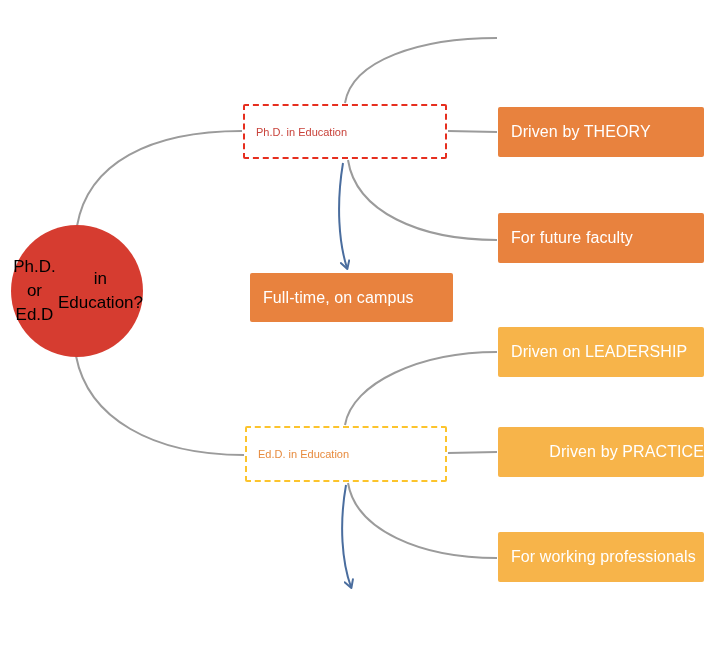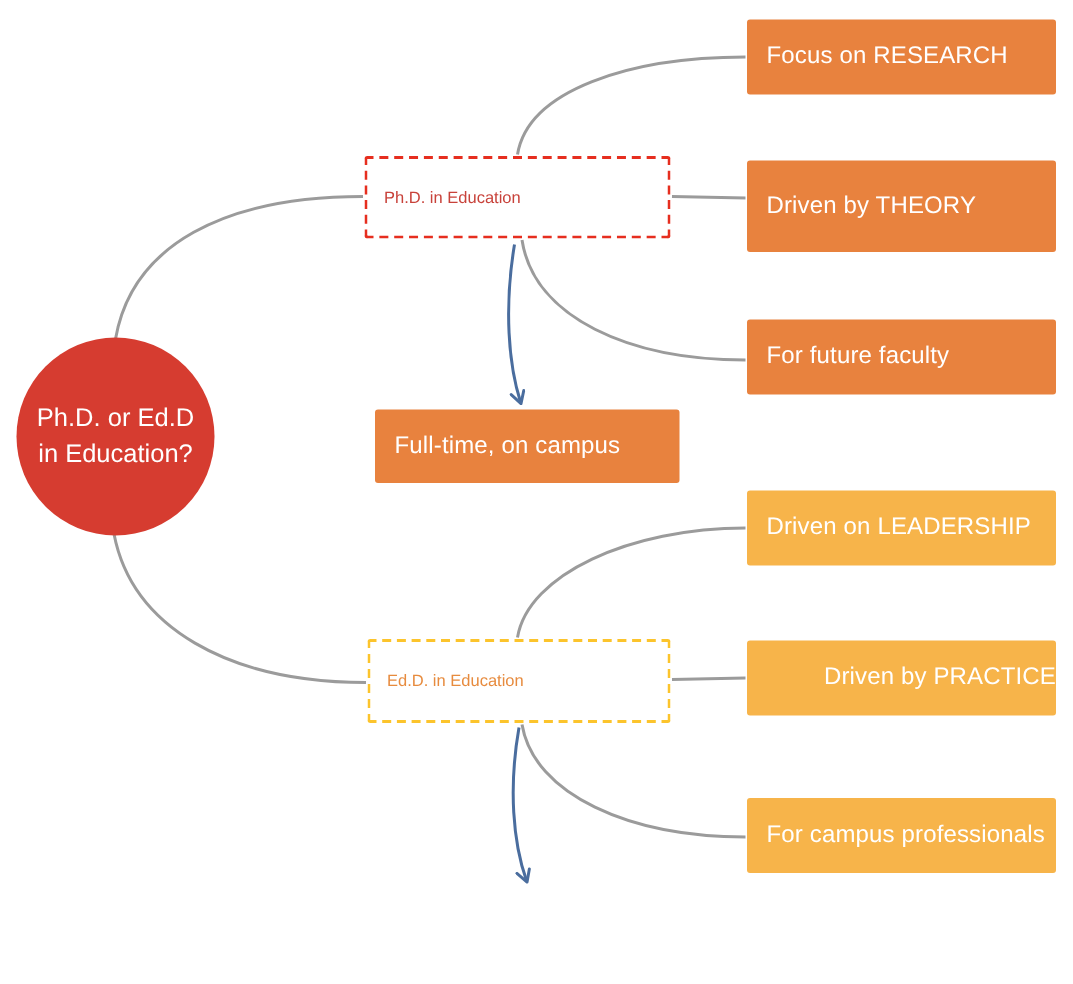--- a/index.html
+++ b/index.html
@@ -36,22 +36,22 @@
     border: 2px dashed;
     font-size: 11px;
     padding-left: 11px;
     border-radius: 2px;
   }
   .branch-phd { border-color: #e62e1f; color: #c8423a; }
   .branch-edd { border-color: #fcc42c; color: #e78b3e; }
   .center-circle {
     background: #d63c30;
     border-radius: 50%;
-    color: #ffffff;
-    flex-direction: column;
+    color: #000000;
+    flex-direction: row;
     justify-content: center;
     text-align: center;
     font-size: 17px;
     line-height: 1.4;
   }
 </style>
 </head>
 <body>
 
 <div class="canvas">
@@ -80,25 +80,22 @@
 
   <div class="node center-circle" style="left:11px; top:225px; width:132px; height:132px;">
     <span>Ph.D. or Ed.D</span>
     <span>in Education?</span>
   </div>
 
   <div class="node branch-box branch-phd" style="left:243px; top:104px; width:204px; height:55px;">
     <span>Ph.D. in Education</span>
   </div>
 
-  <div class="node fill-box orange" style="left:498px; top:13px; width:206px; height:50px;">
-    <span>Focus on RESEARCH</span>
-  </div>
 
-  <div class="node fill-box orange" style="left:498px; top:107px; width:206px; height:61px;">
+  <div class="node fill-box orange" style="left:498px; top:107px; width:206px; height:50px;">
     <span>Driven by THEORY</span>
   </div>
 
   <div class="node fill-box orange" style="left:498px; top:213px; width:206px; height:50px;">
     <span>For future faculty</span>
   </div>
 
   <div class="node fill-box orange" style="left:250px; top:273px; width:203px; height:49px;">
     <span>Full-time, on campus</span>
   </div>
@@ -109,17 +106,17 @@
 
   <div class="node fill-box yellow" style="left:498px; top:327px; width:206px; height:50px;">
     <span>Driven on LEADERSHIP</span>
   </div>
 
   <div class="node fill-box yellow" style="left:498px; top:427px; width:206px; height:50px;justify-content:flex-end;">
     <span>Driven by PRACTICE</span>
   </div>
 
   <div class="node fill-box yellow" style="left:498px; top:532px; width:206px; height:50px;">
-    <span>For campus professionals</span>
+    <span>For working professionals</span>
   </div>
 
 
 </div>
 
 </body></html>

